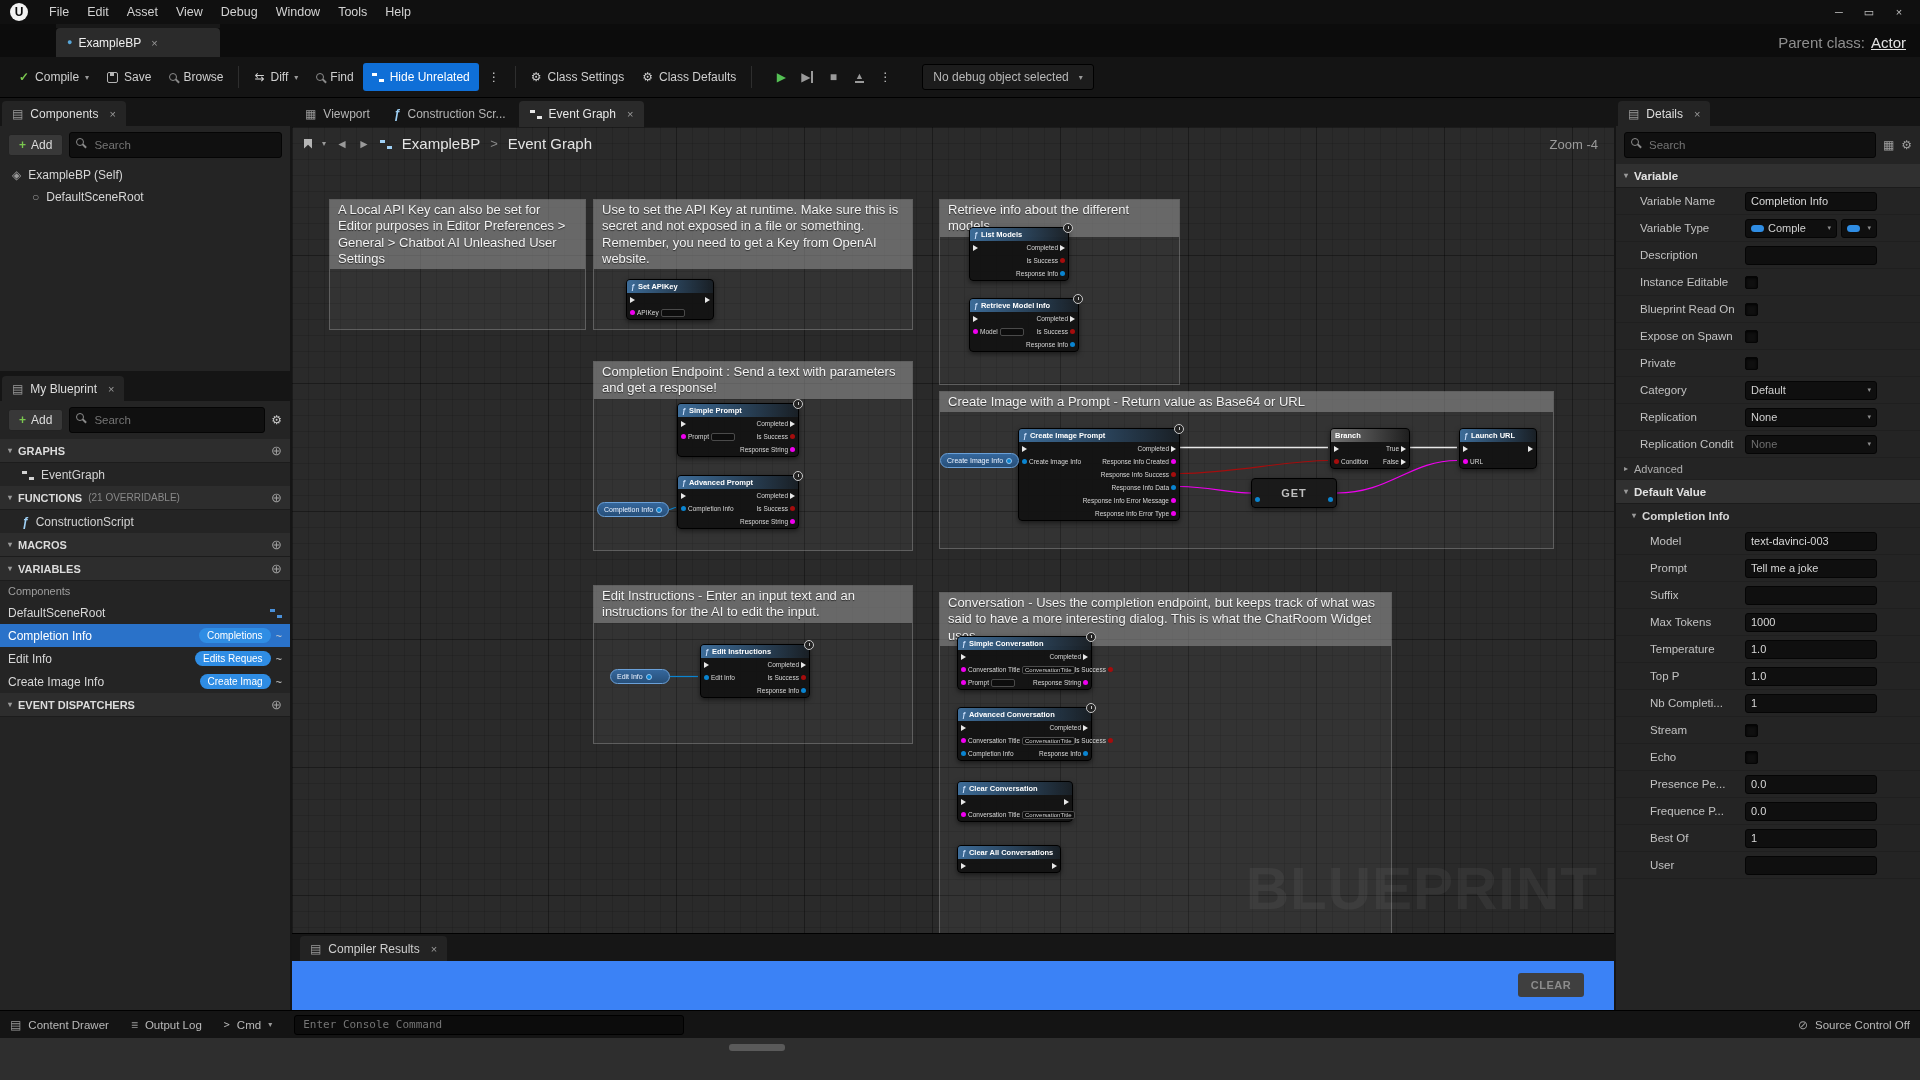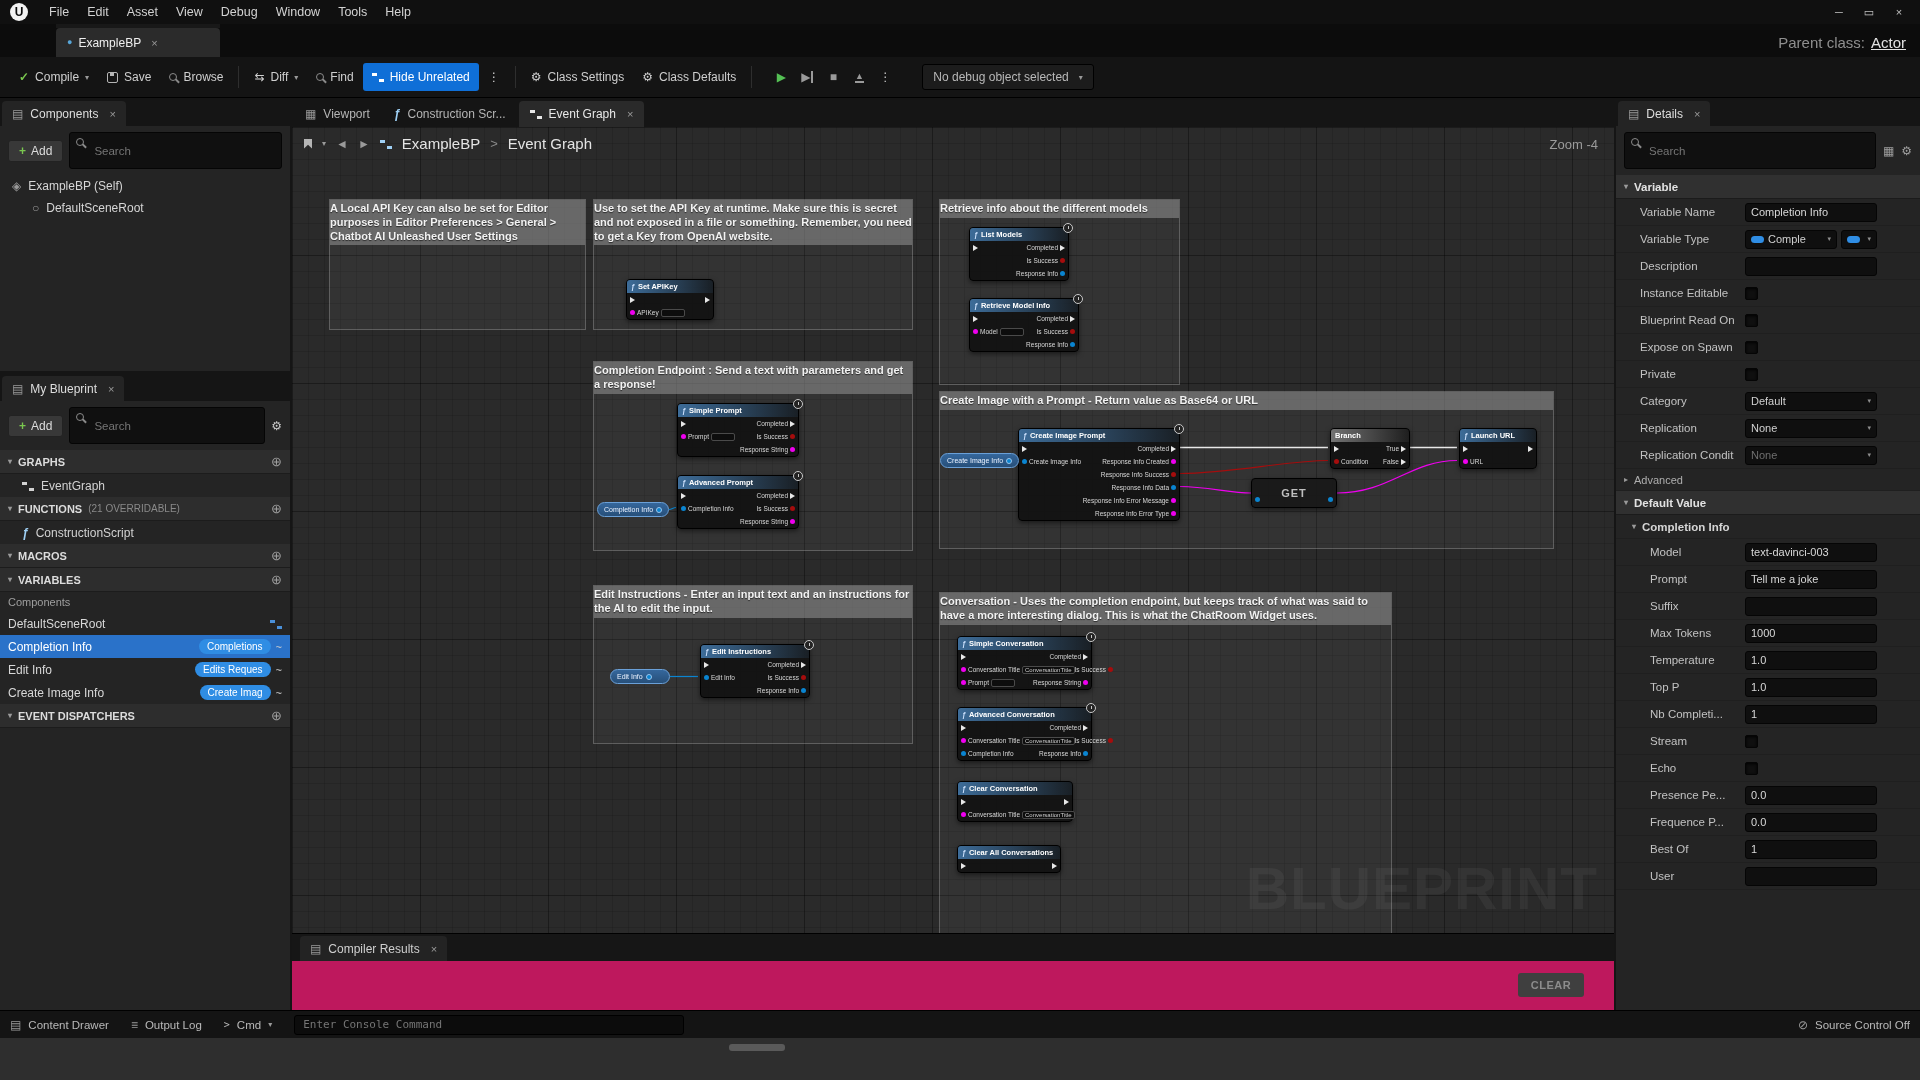--- a/index.html
+++ b/index.html
@@ -56,21 +56,21 @@
 
   
   #workspace{display:flex;height:912px}
   #left-col{width:290px;display:flex;flex-direction:column;background:#1a1a1a}
   .dock-tabbar{height:28px;background:#151515;display:flex;align-items:flex-end;flex:none}
   .dock-tab{height:25px;background:#242424;display:flex;align-items:center;gap:7px;padding:0 10px;font-size:12px;color:#dedede;border-top-left-radius:4px;border-top-right-radius:4px;margin-left:2px}
   #components-panel{height:273px;display:flex;flex-direction:column;background:#242424}
   #mb-panel{flex:1;display:flex;flex-direction:column;background:#242424;border-top:2px solid #151515;overflow:hidden}
   .add-search-row{display:flex;align-items:center;gap:6px;padding:6px 8px;flex:none}
   .add-btn{height:22px;display:flex;align-items:center;gap:5px;background:#383838;border:1px solid #222;border-radius:3px;padding:0 10px;font-size:12px;color:#ddd;white-space:nowrap}
-  .searchbox{flex:1;position:relative;height:37px}
+  .searchbox{flex:1;position:relative;height:26px}
   .searchbox .i-search{position:absolute;left:7px;top:6px}
   .searchbox input{width:100%;height:100%;background:#101010;border:1px solid #050505;border-radius:3px;color:#cfcfcf;font-size:11.5px;padding:0 6px 0 24px;font-family:inherit;outline:none}
   .tree-row{height:22px;display:flex;align-items:center;gap:7px;font-size:12px;color:#d6d6d6}
   .mb-head{height:24px;display:flex;align-items:center;gap:6px;background:#2d2d2d;border-bottom:1px solid #1c1c1c;padding:0 8px;font-size:11px;font-weight:bold;color:#dcdcdc;flex:none}
   .arrow-sm{font-size:8px;color:#9a9a9a}
   .mb-extra{font-weight:normal;color:#8a8a8a;font-size:10px}
   .cplus{margin-left:auto;color:#9f9f9f;font-size:13px;font-weight:normal}
   .mb-item{height:23px;display:flex;align-items:center;gap:7px;padding-left:22px;font-size:12px;color:#d2d2d2}
   .mb-group-label{height:20px;display:flex;align-items:center;padding-left:8px;font-size:11px;color:#9f9f9f}
   .mb-var{height:23px;display:flex;align-items:center;padding:0 8px;font-size:12px;color:#d8d8d8}
@@ -87,40 +87,40 @@
   #graph-area{flex:1;position:relative;overflow:hidden;background-color:#2a2a2a;
     background-image:linear-gradient(rgba(0,0,0,.28) 1px,transparent 1px),linear-gradient(90deg,rgba(0,0,0,.28) 1px,transparent 1px),linear-gradient(rgba(0,0,0,.12) 1px,transparent 1px),linear-gradient(90deg,rgba(0,0,0,.12) 1px,transparent 1px);
     background-size:128px 128px,128px 128px,16px 16px,16px 16px}
   .gtb{position:absolute;top:8px;left:12px;display:flex;align-items:center;gap:10px;color:#b5b5b5;z-index:6}
   .crumb{font-size:15px;color:#e4e4e4}
   .crumb-sep{font-size:13px;color:#8a8a8a}
   .zoom-label{position:absolute;top:10px;right:16px;font-size:13px;color:#9b9b9b;z-index:6}
   .watermark{position:absolute;right:16px;bottom:10px;font-size:60px;font-weight:bold;color:rgba(255,255,255,.05);letter-spacing:1px;z-index:5;pointer-events:none}
   #wires{position:absolute;inset:0;z-index:2}
   .gcomment{position:absolute;z-index:1;border:1px solid rgba(255,255,255,.22);background:rgba(140,140,140,.09)}
-  .gcomment-h{background:rgba(158,158,158,.5);color:#f2f2f2;font-size:11px;font-weight:bold;line-height:1.25;padding:2px 0;text-shadow:0 1px 1px rgba(0,0,0,.6)}
+  .gcomment-h{background:rgba(158,158,158,.5);color:#f2f2f2;font-size:13px;font-weight:normal;line-height:1.25;padding:2px 8px;text-shadow:0 1px 1px rgba(0,0,0,.6)}
   .gnode{position:absolute;z-index:3;background:rgba(18,18,18,.94);border:1px solid #000;border-radius:4px;box-shadow:0 2px 5px rgba(0,0,0,.5)}
   .gnode-h{height:13px;display:flex;align-items:center;gap:3px;padding:0 4px;border-radius:3px 3px 0 0;background:linear-gradient(90deg,rgba(63,113,160,.95),rgba(63,113,160,.12));color:#fff;font-size:7.5px;font-weight:bold;white-space:nowrap;overflow:hidden}
   .gnode-h.branch{background:linear-gradient(90deg,rgba(125,125,125,.9),rgba(125,125,125,.1))}
   .gnode-f{font-size:7px;color:#cfe3ff;font-style:italic}
   .gnode-row{height:13px;display:flex;align-items:center;justify-content:space-between;padding:0 3px}
   .gp{display:flex;align-items:center;gap:2px;font-size:6.5px;color:#d8d8d8;white-space:nowrap}
   .pin-exec{width:0;height:0;border-top:3px solid transparent;border-bottom:3px solid transparent;border-left:5px solid #e8e8e8;display:inline-block}
   .pin-dot{width:5px;height:5px;border-radius:50%;display:inline-block}
   .gp-field{min-width:24px;height:8px;background:#0d0d0d;border:1px solid #4a4a4a;border-radius:2px;font-size:6px;color:#cfcfcf;line-height:7px;padding:0 2px}
   .gnode-clock{position:absolute;top:-5px;right:-5px;width:10px;height:10px;border:1px solid #c9c9c9;border-radius:50%;background:#232323;z-index:4}
   .gnode-clock::after{content:'';position:absolute;left:4px;top:2px;width:1px;height:3px;background:#c9c9c9}
   .gnode.compact{height:30px;display:flex;align-items:center;justify-content:center;background:rgba(25,25,25,.96)}
   .compact-title{font-size:11px;font-weight:bold;color:#bfbfbf;letter-spacing:1px}
   .cpin{position:absolute;top:12px}
   .vpill{position:absolute;z-index:3;height:15px;border-radius:8px;background:linear-gradient(#35679c,#274f79);border:1px solid #6aa0d8;color:#eaf2ff;font-size:7px;display:flex;align-items:center;gap:3px;padding:0 6px;white-space:nowrap}
   .vpill::after{content:'';width:4px;height:4px;border-radius:50%;background:#0a84d0;border:1px solid #9cc6ee}
   #compiler-strip{height:28px;background:#161616;display:flex;align-items:flex-end;border-top:1px solid #000;flex:none}
   .ctab{height:25px;background:#232323;display:flex;align-items:center;gap:7px;padding:0 10px;font-size:12px;color:#cfcfcf;margin-left:8px;border-top-left-radius:4px;border-top-right-radius:4px}
-  #results-body{height:49px;background:#be185d;position:relative;flex:none}
+  #results-body{height:49px;background:#3b82f6;position:relative;flex:none}
   .clear-btn{position:absolute;right:30px;top:12px;width:66px;height:24px;background:#3f3f3f;border-radius:3px;display:flex;align-items:center;justify-content:center;font-size:11px;font-weight:bold;color:#8c8c8c;letter-spacing:.5px}
 
   
   #right-col{width:304px;background:#242424;display:flex;flex-direction:column;overflow:hidden}
   .dt-search-row{display:flex;align-items:center;gap:7px;padding:6px 8px;flex:none}
   .dt-iconbtn{color:#9f9f9f;font-size:12px}
   .dt-cat{height:24px;display:flex;align-items:center;gap:6px;background:#303030;border-bottom:1px solid #1b1b1b;padding:0 8px;font-size:11.5px;font-weight:bold;color:#e2e2e2;flex:none}
   .dt-row{min-height:27px;display:flex;align-items:center;border-bottom:1px solid #1f1f1f;padding-right:8px}
   .dt-lbl{width:129px;padding-left:24px;font-size:11.5px;color:#c2c2c2;white-space:nowrap;overflow:hidden;flex:none}
   .dt-row.indent .dt-lbl{padding-left:34px}

